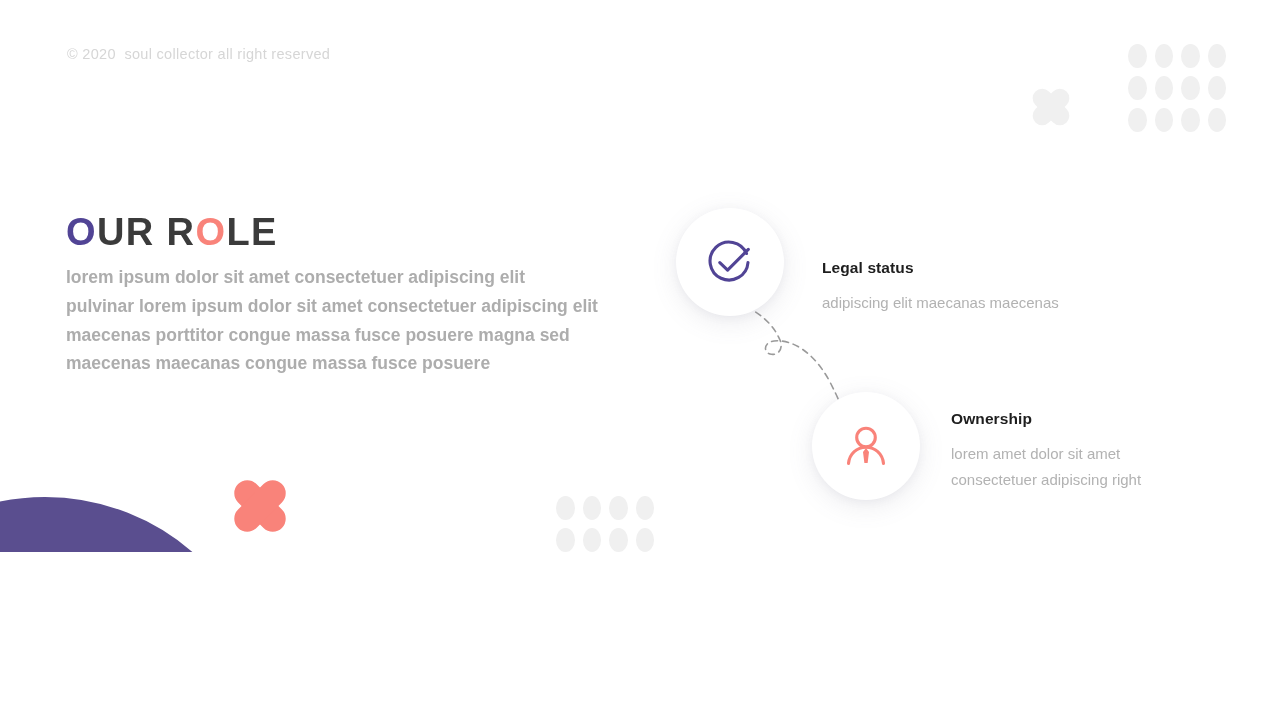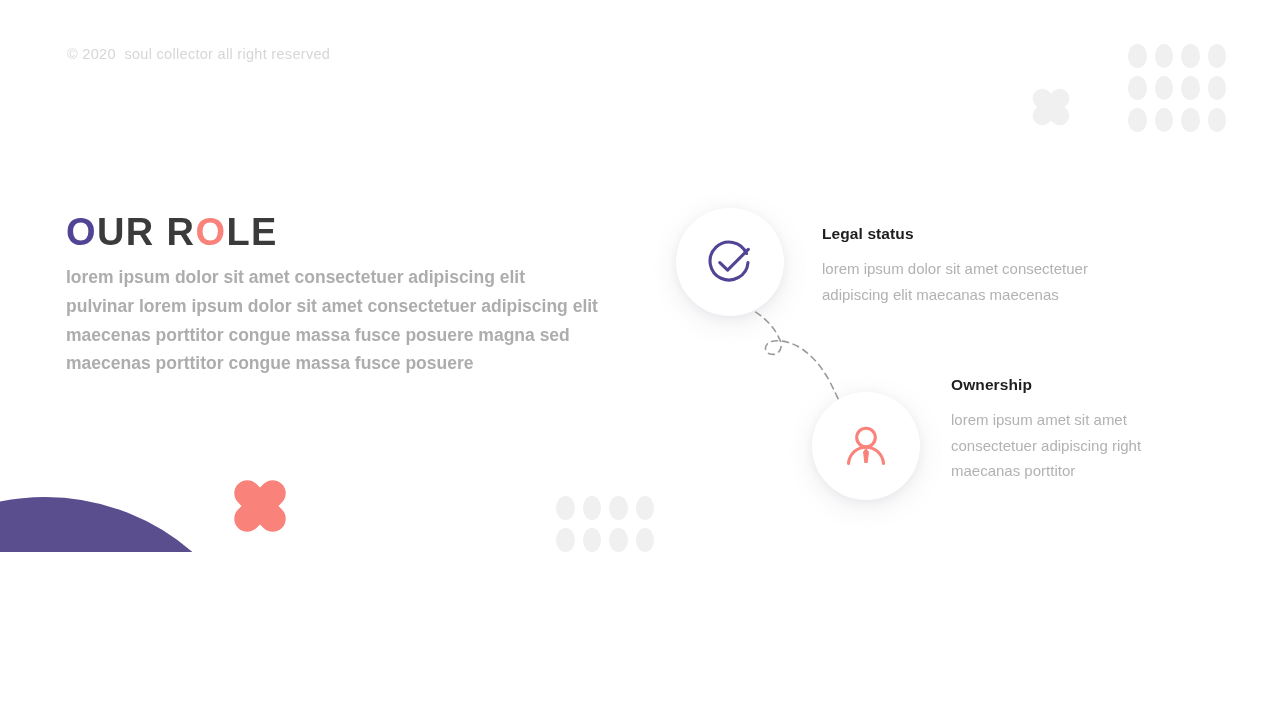--- a/index.html
+++ b/index.html
@@ -111,21 +111,21 @@
     box-shadow: 0 6px 26px rgba(120,120,140,0.14),
                 0 2px 8px rgba(120,120,140,0.07);
     display: flex;
     align-items: center;
     justify-content: center;
   }
   #circle-legal    { left: 676px; top: 208px; }
   #circle-ownership{ left: 812px; top: 392px; }
 
   
-  .feature-text { position: absolute; }
+  .feature-text { position: absolute; margin-top: 34px; }
   .feature-title {
     font-size: 15.5px;
     font-weight: 700;
     color: #1e1e1e;
     letter-spacing: 0.1px;
     margin: 0 0 13px 0;
     white-space: pre;
   }
   .feature-body {
     font-size: 15px;
@@ -194,52 +194,50 @@
   </div>
 
   <div class="copyright">© 2020  soul collector all right reserved</div>
 
   <h1 class="title"><span class="o-purple">O</span><span>UR R</span><span class="o-coral">O</span><span>LE</span></h1>
 
   <div class="lede">
     <span>lorem ipsum dolor sit amet consectetuer adipiscing elit</span>
     <span>pulvinar lorem ipsum dolor sit amet consectetuer adipiscing elit</span>
     <span>maecenas porttitor congue massa fusce posuere magna sed</span>
-    <span>maecenas porttitor congue massa fusce posuere</span>
+    <span>maecenas maecanas congue massa fusce posuere</span>
   </div>
 
   <svg class="connector" viewBox="0 0 140 105" fill="none">
     <path d="M2 7 C 18 14, 30 26, 36 40 C 40 50, 33 56, 26 54 C 19 52, 20 42, 30 41 C 48 39, 70 52, 86 82 C 90 90, 93 96, 95 101" stroke="#9a9a9a" stroke-width="1.6" stroke-dasharray="6 5" stroke-linecap="round" fill="none"></path>
   </svg>
 
   <div class="feature-circle" id="circle-legal">
     <svg width="56" height="56" viewBox="0 0 56 56" fill="none">
       <path d="M44.5 19.5 A 19 19 0 1 0 46 28.5" stroke="#514495" stroke-width="3.1" stroke-linecap="round" fill="none"></path>
       <path d="M17.8 28.6 L 25.6 36.2 L 46.3 15.4" stroke="#514495" stroke-width="3.1" stroke-linecap="round" stroke-linejoin="round" fill="none"></path>
     </svg>
   </div>
 
   <div class="feature-text" id="text-legal">
     <div class="feature-title">Legal status</div>
     <div class="feature-body">
-      <span>lorem ipsum dolor sit amet consectetuer</span>
       <span>adipiscing elit maecanas maecenas</span>
     </div>
   </div>
 
   <div class="feature-circle" id="circle-ownership">
     <svg width="56" height="56" viewBox="0 0 56 56" fill="none">
       <circle cx="28" cy="19.5" r="9.3" stroke="#f9837a" stroke-width="3.1" fill="none"></circle>
       <path d="M10.5 45.5 C 11.5 35.5, 19 29.3, 28 29.3 C 37 29.3, 44.5 35.5, 45.5 45.5" stroke="#f9837a" stroke-width="3.1" stroke-linecap="round" fill="none"></path>
       <path d="M28 30 L 31 34 L 29.6 45 L 26.4 45 L 25 34 Z" fill="#f9837a"></path>
     </svg>
   </div>
 
   <div class="feature-text" id="text-ownership">
     <div class="feature-title">Ownership</div>
     <div class="feature-body">
-      <span>lorem ipsum amet sit amet</span>
+      <span>lorem amet dolor sit amet</span>
       <span>consectetuer adipiscing right</span>
-      <span>maecanas porttitor</span>
     </div>
   </div>
 
 </div>
 
 </body></html>

